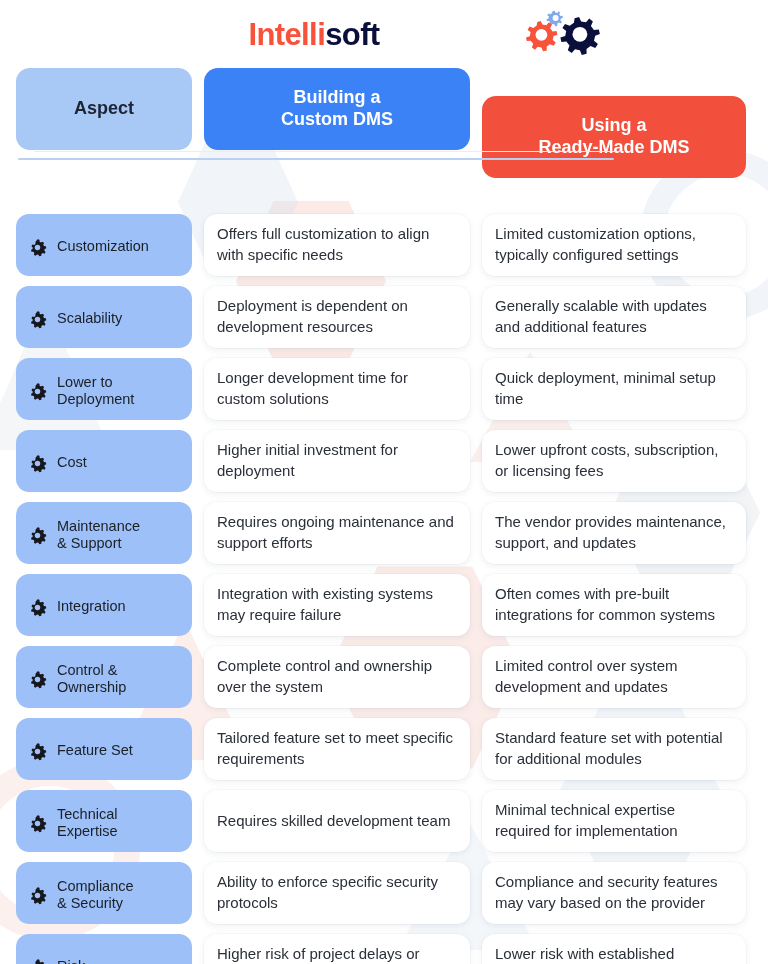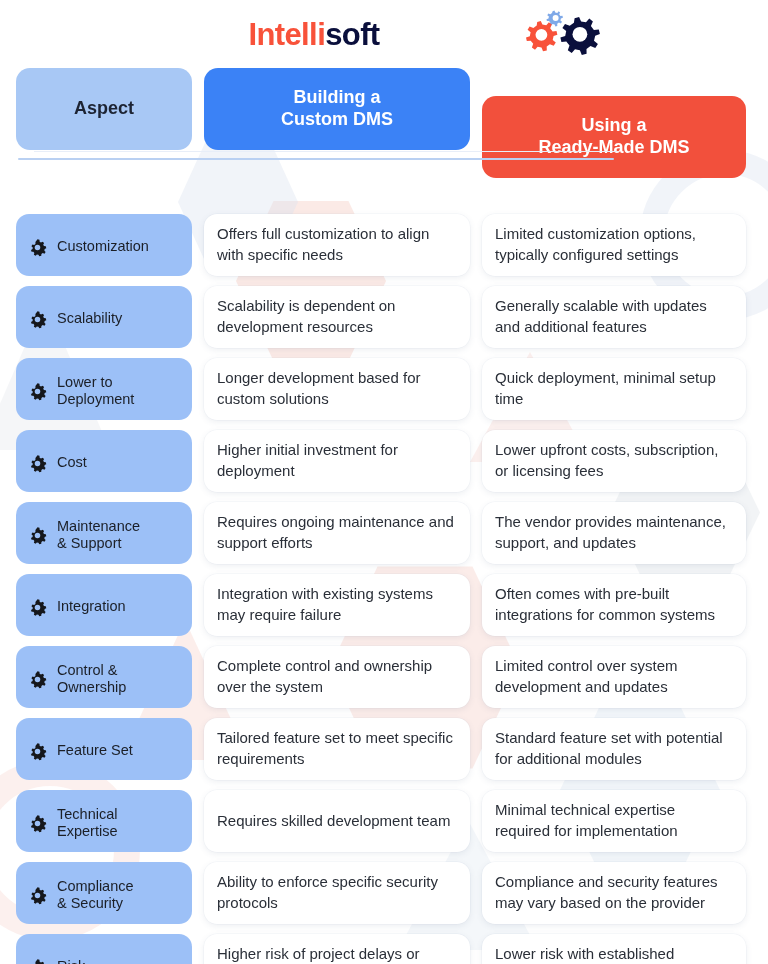--- a/index.html
+++ b/index.html
@@ -263,37 +263,37 @@
       <div class="aspect-cell">
         <span style="display: flex;">
           <svg class="gear-ic" viewBox="0 0 24 24" aria-hidden="true">
             <path fill="currentColor" d="M12 1.6l2.5.7.2 2.3 1.7 1.0 2.1-1.0 1.8 1.8-1.1 2.0 1.0 1.8 2.3.3.6 2.5-2.1 1.0-.3 2.0 1.6 1.7-1.5 2.1-2.2-.7-1.7 1.1-.1 2.3-2.5.6-1.1-2.0-2.0-.2-1.6 1.6-2.2-1.3.6-2.2-1.2-1.6-2.3.1-.7-2.5 2.0-1.1.2-2.0-1.7-1.6 1.3-2.2 2.2.6 1.6-1.2-.0-2.3z"></path>
             <circle cx="12" cy="12" r="3.5" fill="#9cc0f7"></circle>
           </svg>
         </span>
         <span class="aspect-label">Scalability</span>
       </div>
       <div class="val-cell">
-        <span class="val-text">Scalability is dependent on development resources</span>
+        <span class="val-text">Deployment is dependent on development resources</span>
       </div>
       <div class="val-cell">
         <span class="val-text">Generally scalable with updates and additional features</span>
       </div>
       <div class="aspect-cell">
         <span style="display: flex;">
           <svg class="gear-ic" viewBox="0 0 24 24" aria-hidden="true">
             <path fill="currentColor" d="M12 1.6l2.5.7.2 2.3 1.7 1.0 2.1-1.0 1.8 1.8-1.1 2.0 1.0 1.8 2.3.3.6 2.5-2.1 1.0-.3 2.0 1.6 1.7-1.5 2.1-2.2-.7-1.7 1.1-.1 2.3-2.5.6-1.1-2.0-2.0-.2-1.6 1.6-2.2-1.3.6-2.2-1.2-1.6-2.3.1-.7-2.5 2.0-1.1.2-2.0-1.7-1.6 1.3-2.2 2.2.6 1.6-1.2-.0-2.3z"></path>
             <circle cx="12" cy="12" r="3.5" fill="#9cc0f7"></circle>
           </svg>
         </span>
         <span class="aspect-label">Lower to
 Deployment</span>
       </div>
       <div class="val-cell">
-        <span class="val-text">Longer development based for custom solutions</span>
+        <span class="val-text">Longer development time for custom solutions</span>
       </div>
       <div class="val-cell">
         <span class="val-text">Quick deployment, minimal setup time</span>
       </div>
       <div class="aspect-cell">
         <span style="display: flex;">
           <svg class="gear-ic" viewBox="0 0 24 24" aria-hidden="true">
             <path fill="currentColor" d="M12 1.6l2.5.7.2 2.3 1.7 1.0 2.1-1.0 1.8 1.8-1.1 2.0 1.0 1.8 2.3.3.6 2.5-2.1 1.0-.3 2.0 1.6 1.7-1.5 2.1-2.2-.7-1.7 1.1-.1 2.3-2.5.6-1.1-2.0-2.0-.2-1.6 1.6-2.2-1.3.6-2.2-1.2-1.6-2.3.1-.7-2.5 2.0-1.1.2-2.0-1.7-1.6 1.3-2.2 2.2.6 1.6-1.2-.0-2.3z"></path>
             <circle cx="12" cy="12" r="3.5" fill="#9cc0f7"></circle>
           </svg>

